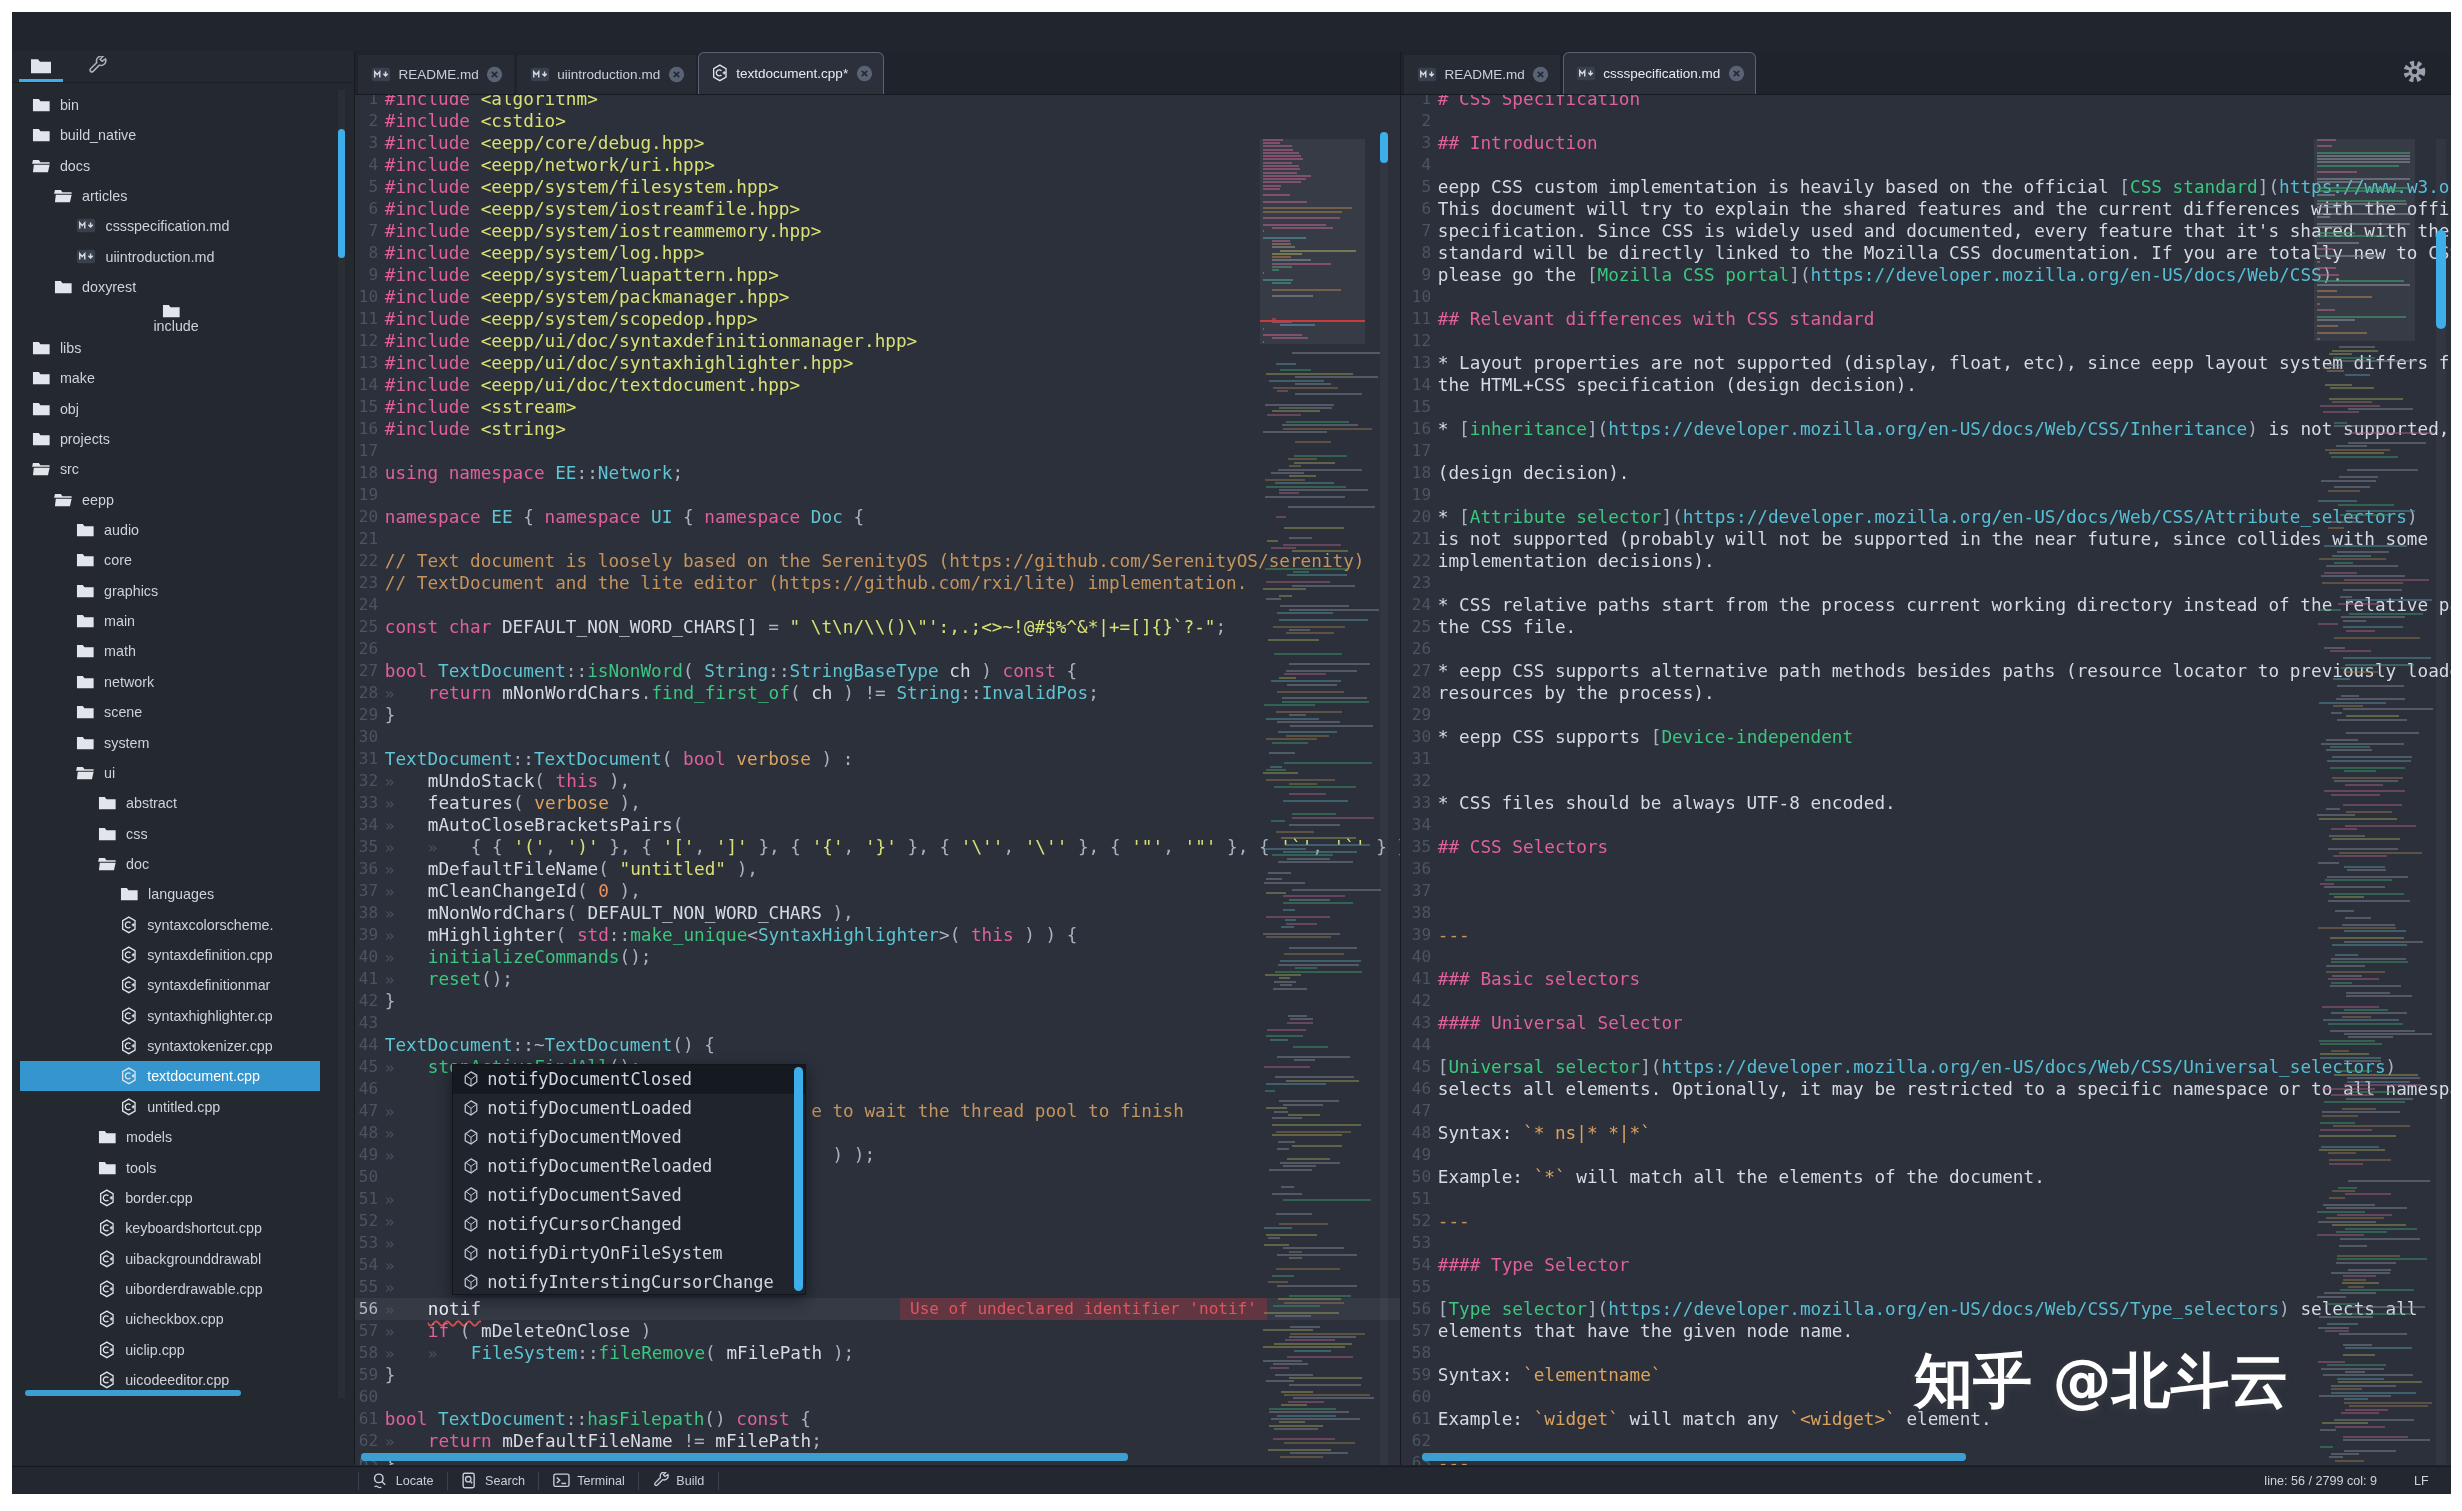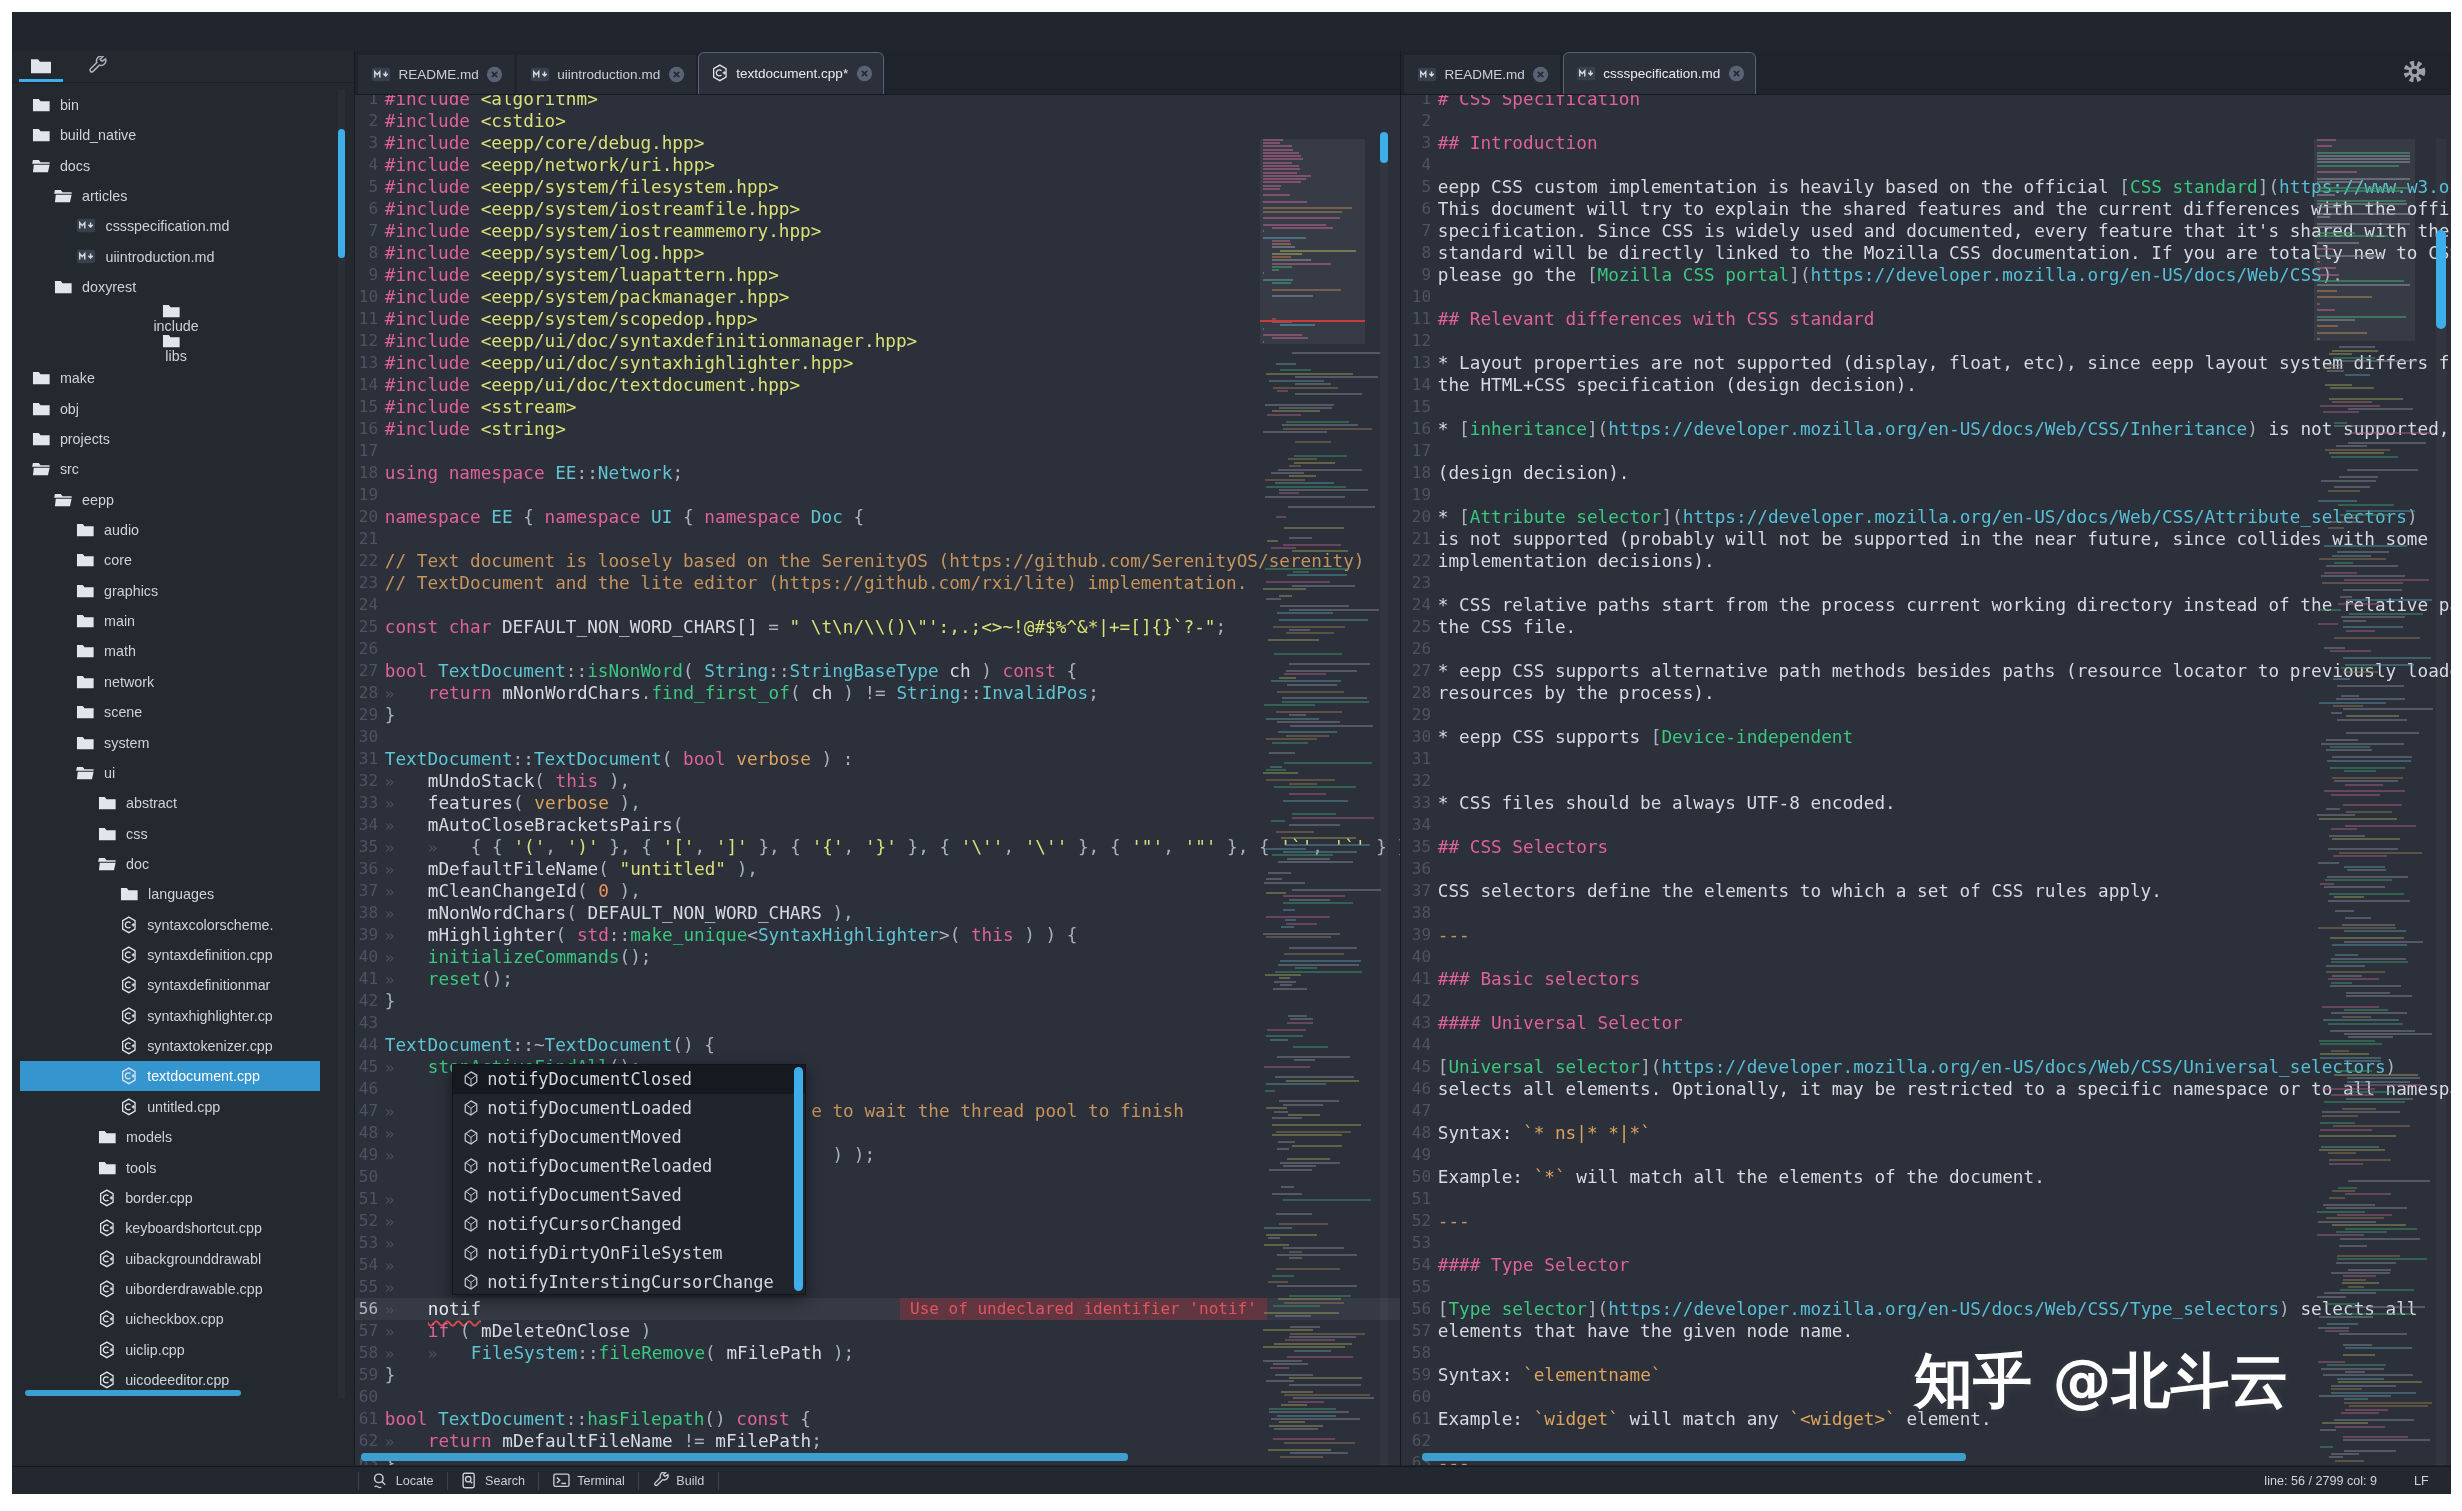--- a/index.html
+++ b/index.html
@@ -185,21 +185,21 @@
           <span>doxyrest</span>
         </div>
         <div class="trow" style="top: 213px; padding-left: 11.8px; flex-direction: column;">
           <span class="ticon">
             <svg width="18.6" height="15" viewBox="0 0 22 18">
               <path d="M1 2.5 h7 l2 2.5 h11 v12 h-20 z" fill="#e2e6ec"></path>
             </svg>
           </span>
           <span>include</span>
         </div>
-        <div class="trow" style="top: 243px; padding-left: 11.8px; flex-direction: column;">
+        <div class="trow" style="top: 243px; padding-left: 11.8px;">
           <span class="ticon">
             <svg width="18.6" height="15" viewBox="0 0 22 18">
               <path d="M1 2.5 h7 l2 2.5 h11 v12 h-20 z" fill="#e2e6ec"></path>
             </svg>
           </span>
           <span>libs</span>
         </div>
         <div class="trow" style="top: 273px; padding-left: 11.8px;">
           <span class="ticon">
             <svg width="18.6" height="15" viewBox="0 0 22 18">
@@ -967,21 +967,21 @@
           <div class="line"><span class="num">27</span><span class="src"><span class="tk-w">* eepp CSS supports alternative path methods besides paths (resource locator to previously loaded</span></span></div>
           <div class="line"><span class="num">28</span><span class="src"><span class="tk-w">resources by the process).</span></span></div>
           <div class="line"><span class="num">29</span><span class="src"></span></div>
           <div class="line"><span class="num">30</span><span class="src"><span class="tk-w">* eepp CSS supports </span><span class="tk-p">[</span><span class="tk-l">Device-independent</span></span></div>
           <div class="line"><span class="num">31</span></div>
           <div class="line"><span class="num">32</span><span class="src"></span></div>
           <div class="line"><span class="num">33</span><span class="src"><span class="tk-w">* CSS files should be always UTF-8 encoded.</span></span></div>
           <div class="line"><span class="num">34</span><span class="src"></span></div>
           <div class="line"><span class="num">35</span><span class="src"><span class="tk-h">## CSS Selectors</span></span></div>
           <div class="line"><span class="num">36</span><span class="src"></span></div>
-          <div class="line"><span class="num">37</span><span class="src"><span class="tk-w">CSS selectors define the elements to which a set of CSS rules apply.</span></span></div>
+          <div class="line"><span class="num">37</span></div>
           <div class="line"><span class="num">38</span><span class="src"></span></div>
           <div class="line"><span class="num">39</span><span class="src"><span class="tk-hr">---</span></span></div>
           <div class="line"><span class="num">40</span><span class="src"></span></div>
           <div class="line"><span class="num">41</span><span class="src"><span class="tk-h">### Basic selectors</span></span></div>
           <div class="line"><span class="num">42</span><span class="src"></span></div>
           <div class="line"><span class="num">43</span><span class="src"><span class="tk-h">#### Universal Selector</span></span></div>
           <div class="line"><span class="num">44</span><span class="src"></span></div>
           <div class="line"><span class="num">45</span><span class="src"><span class="tk-p">[</span><span class="tk-l">Universal selector</span><span class="tk-p">](</span><span class="tk-u">https://developer.mozilla.org/en-US/docs/Web/CSS/Universal_selectors</span><span class="tk-p">)</span></span></div>
           <div class="line"><span class="num">46</span><span class="src"><span class="tk-w">selects all elements. Optionally, it may be restricted to a specific namespace or to all namespaces.</span></span></div>
           <div class="line"><span class="num">47</span><span class="src"></span></div>

